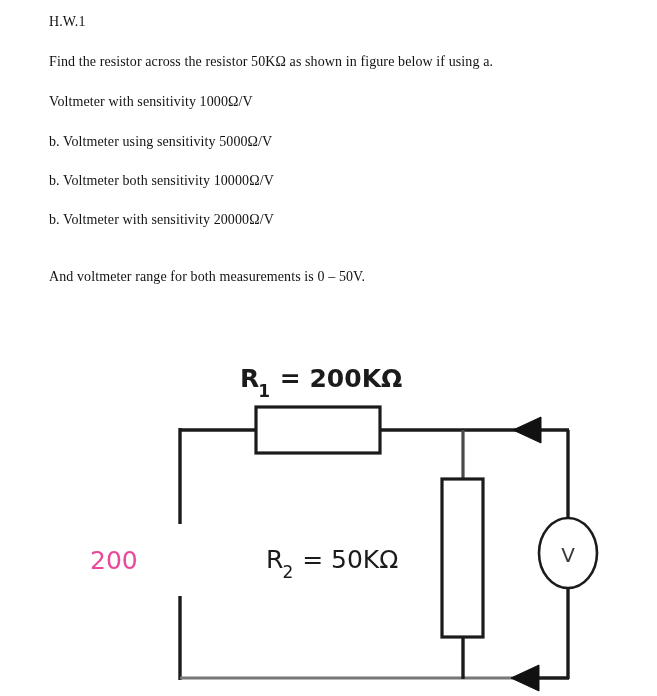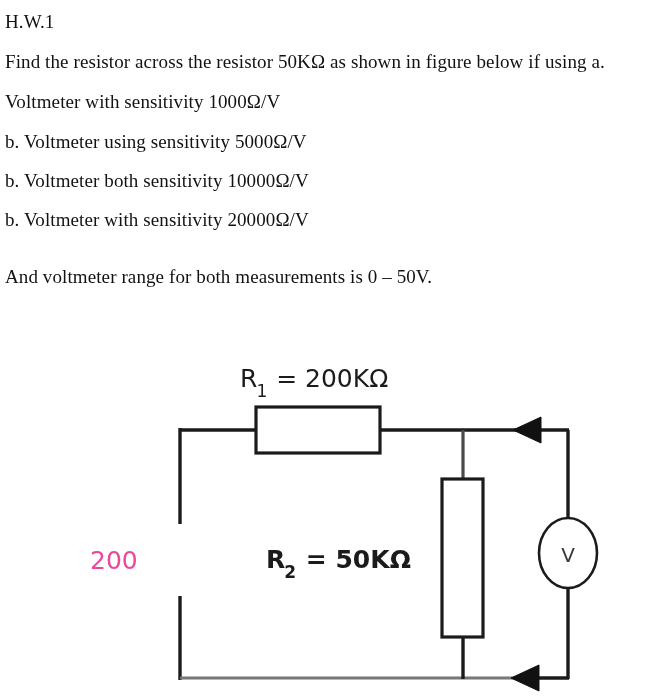--- a/index.html
+++ b/index.html
@@ -27,25 +27,26 @@
 
   
   .text-block {
     position: absolute;
     left: 5px;
     top: 2px;
     width: 652px;
   }
   .q-line {
     font-family: "Liberation Serif", "DejaVu Serif", serif;
-    font-size: 19px;
+    font-size: 14px;
     line-height: 40px;
     color: #121212;
     white-space: nowrap;
     letter-spacing: 0.1px;
+    margin-left: 44px;
   }
   .q-line.tight { line-height: 39px; }
   .q-line.blank { height: 18px; line-height: 18px; }
 
   
   #circuit {
     position: absolute;
     left: 0;
     top: 0;
     width: 657px;
@@ -56,27 +57,27 @@
   .lbl {
     position: absolute;
     font-family: "DejaVu Sans", "Liberation Sans", sans-serif;
     color: #1b1b1b;
     white-space: nowrap;
   }
   .lbl-r1 {
     left: 240px;
     top: 364px;
     font-size: 25px;
-    font-weight: 400;
+    font-weight: 700;
   }
   .lbl-r2 {
     left: 266px;
     top: 545px;
     font-size: 25px;
-    font-weight: 700;
+    font-weight: 400;
   }
   .lbl-200 {
     left: 90px;
     top: 546px;
     font-size: 25px;
     font-weight: 500;
     color: #ec4899;
   }
   .sub {
     font-size: 17px;

